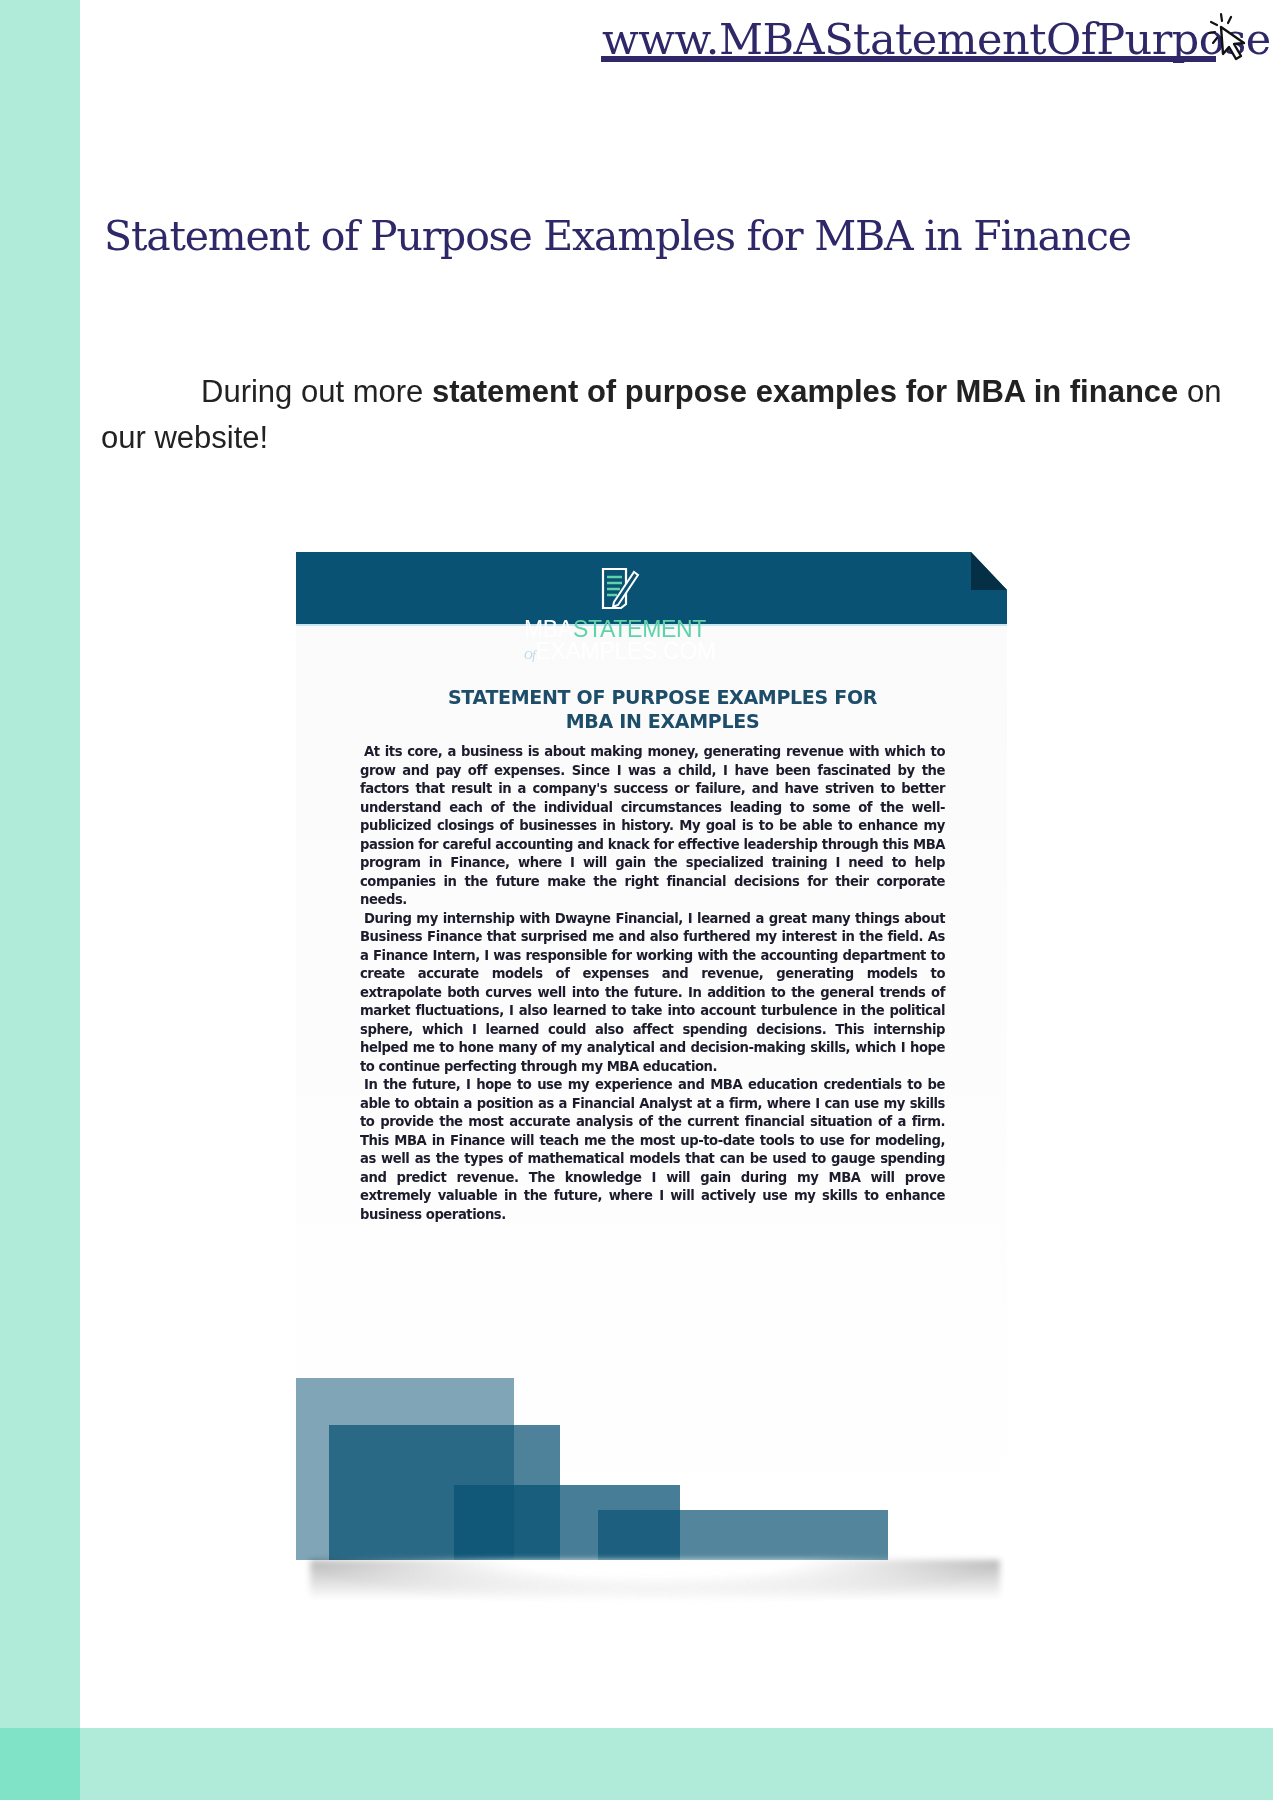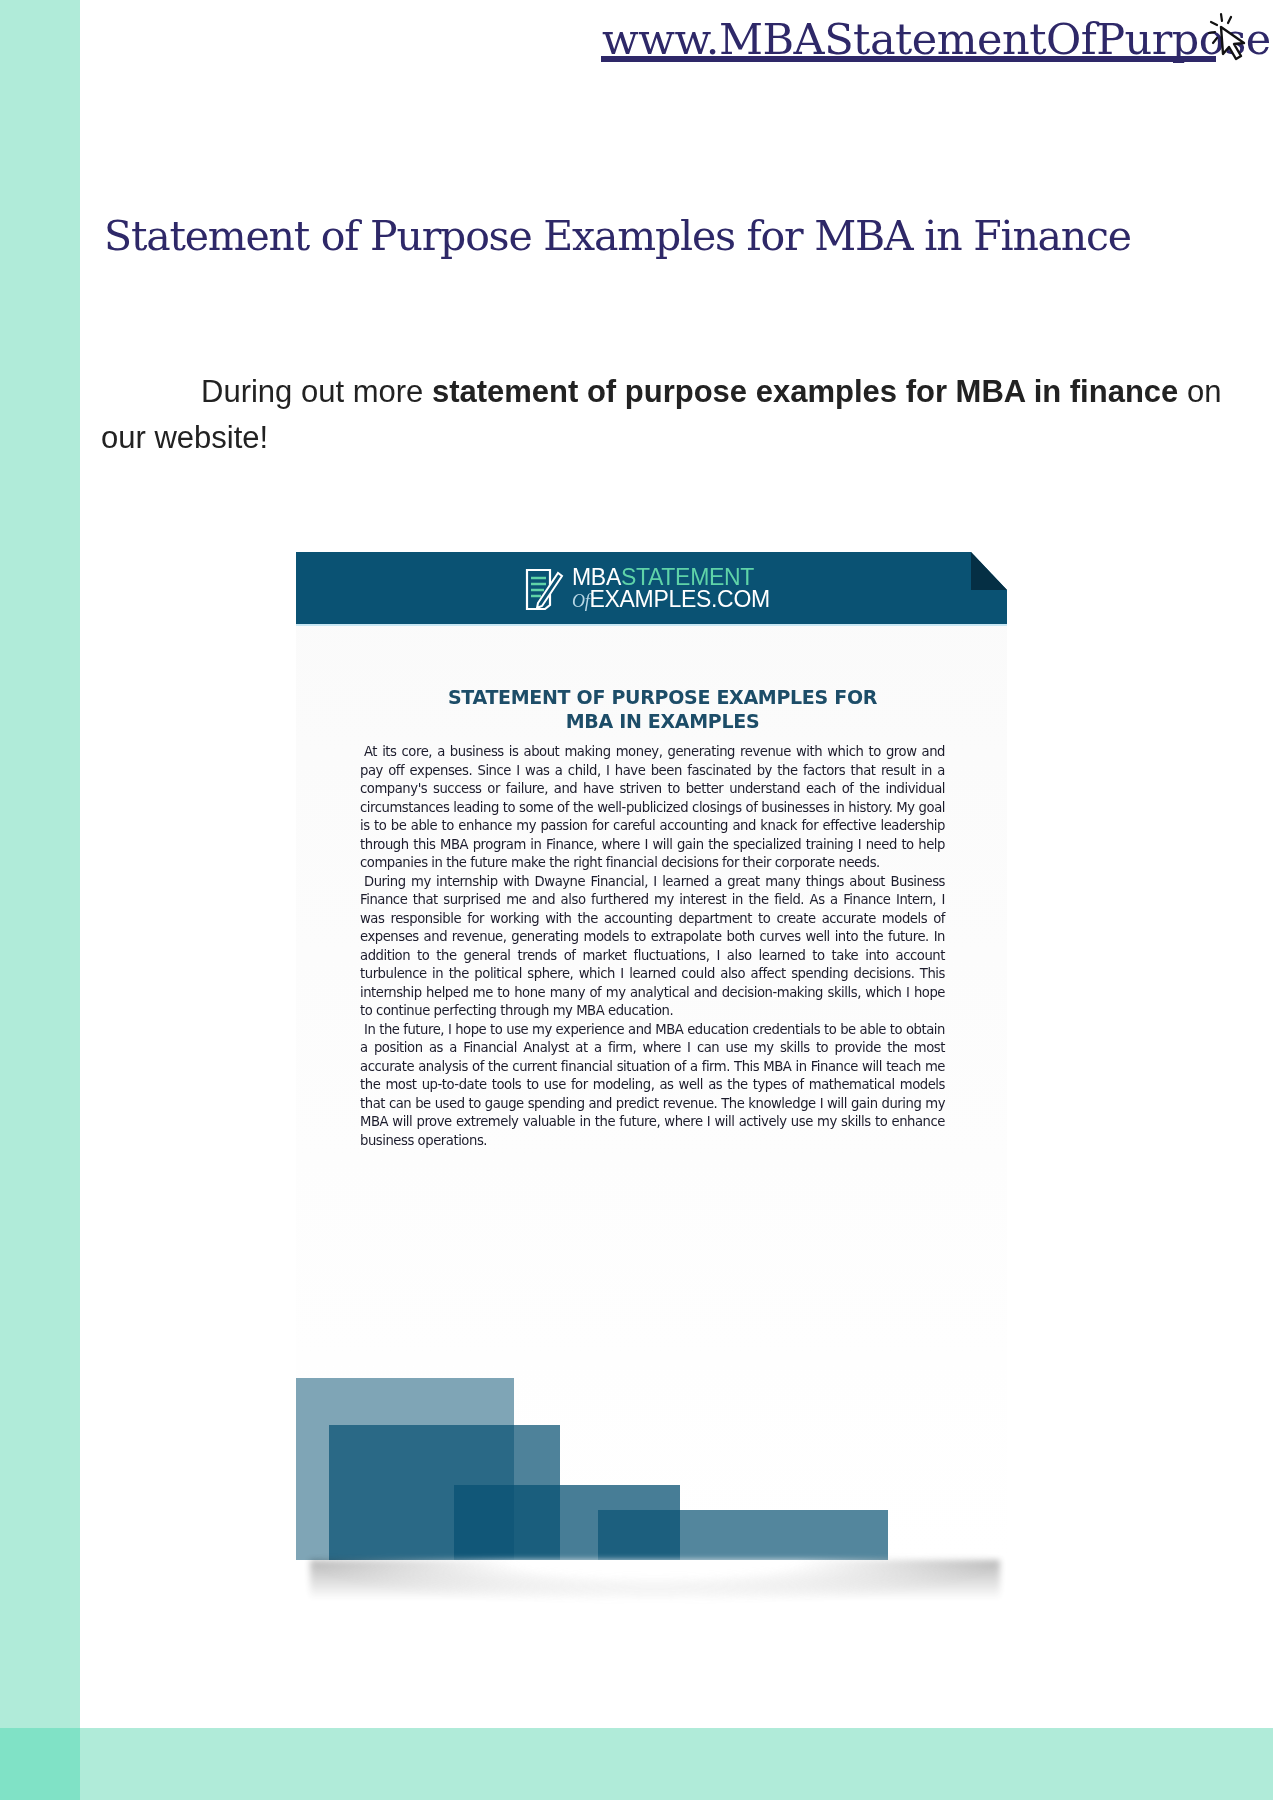--- a/index.html
+++ b/index.html
@@ -93,31 +93,31 @@
     }
     .doc-corner-fold {
       position: absolute; right: 0; top: 0;
       width: 36px; height: 38px;
       background: #052f44;
       clip-path: polygon(0 0, 100% 100%, 0 100%);
     }
     .doc-logo {
       position: absolute;
       left: 228px; top: 14px;
-      display: flex; align-items: center; gap: 8px;
+      display: flex; align-items: center; gap: 8px; flex-direction: column;
     }
     .doc-logo-text {
       font-family: "Liberation Sans", sans-serif;
       color: #ffffff;
       line-height: 22px;
       font-size: 23px;
       letter-spacing: -0.3px;
     }
     .doc-logo-text .accent { color: #5fd3a8; }
-    .doc-logo-text .of { font-family: "Liberation Serif", serif; font-style: italic; color: #b8d8e6; font-size: 18px; }
+    .doc-logo-text .of { font-family: "Liberation Serif", serif; font-style: italic; color: #b8d8e6; font-size: 12px; }
     .doc-heading {
       position: absolute;
       left: 0; top: 122px;
       width: 711px;
       margin: 11px;
       text-align: center;
       font-family: "DejaVu Sans", sans-serif;
       font-weight: bold;
       font-size: 19px;
       line-height: 24px;
@@ -127,20 +127,21 @@
     .doc-body {
       position: absolute;
       left: 64px; top: 191px;
       width: 585px;
       font-family: "DejaVu Sans", sans-serif;
       font-size: 13.2px;
       line-height: 18.5px;
       color: #1c1c2c;
       text-align: justify;
       letter-spacing: -0.45px;
+      font-weight: bold;
     }
     .doc-body p { margin: 0; text-indent: 4px; }
     .blocks { position: absolute; left: 0; top: 826px; width: 711px; height: 182px; }
     .block { position: absolute; }
     .b1 { left: 0; top: 0; width: 218px; height: 182px; background: rgba(10,82,115,0.52); }
     .b2 { left: 33px; top: 47px; width: 231px; height: 135px; background: rgba(10,82,115,0.72); }
     .b3 { left: 158px; top: 107px; width: 226px; height: 75px; background: rgba(10,82,115,0.75); }
     .b4 { left: 302px; top: 132px; width: 290px; height: 50px; background: rgba(10,82,115,0.70); }
     .doc-shadow {
       position: absolute;

